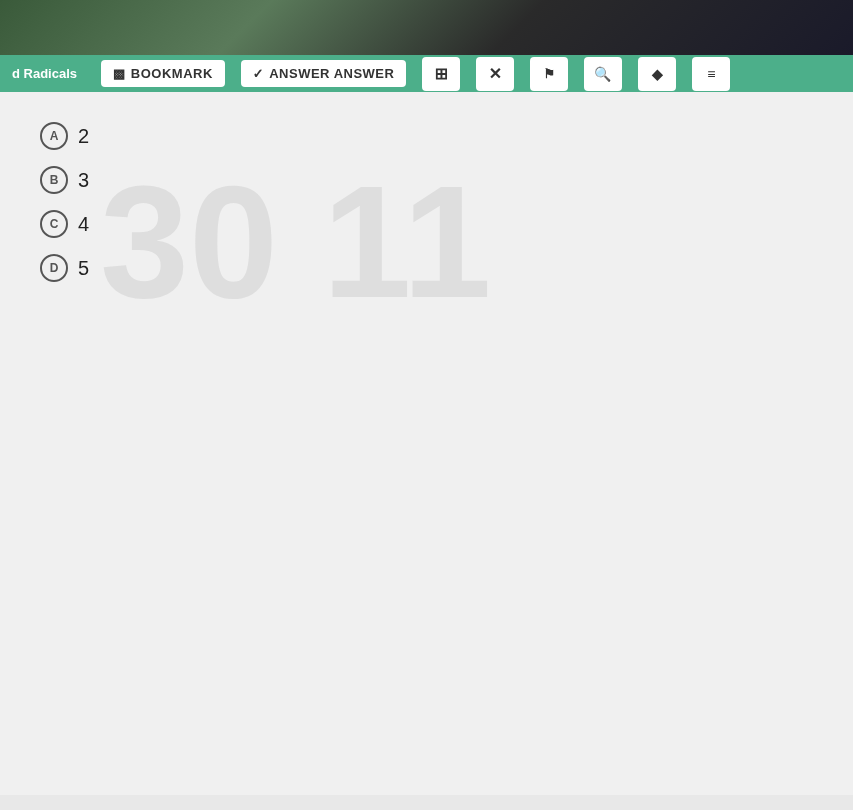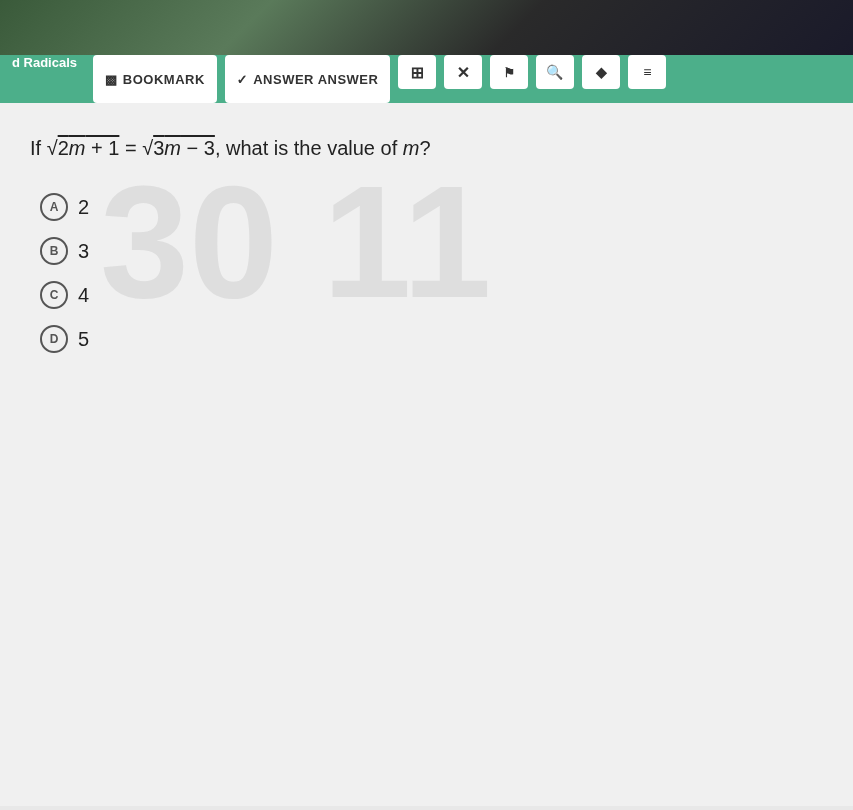--- a/index.html
+++ b/index.html
@@ -16,25 +16,26 @@
     .top-photo {
       width: 100%;
       height: 55px;
       background: linear-gradient(135deg, #3a5a3a 0%, #5a7a5a 30%, #2a2a2a 60%, #1a1a2a 100%);
       position: relative;
     }
 
     
     .toolbar {
       width: 100%;
-      height: 48px;
+      height: 37px;
       background: #4caf8a;
       display: flex;
+      align-items: center;
       padding: 0 12px;
-      gap: 8px;
+      gap: 16px;
     }
 
     .toolbar-title {
       color: white;
       font-size: 13px;
       font-weight: bold;
       margin-right: 8px;
       white-space: nowrap;
     }
 
@@ -177,23 +178,20 @@
   <button class="toolbar-icon-btn">
     <span style="font-size:14px;">≡</span>
   </button>
 </div>
 
 <div class="content">
   <div class="bg-watermark">30 11</div>
 
   <div class="content-inner">
 
-    <div class="question-text">
-      If <span>√<span style="text-decoration: overline;">2<i>m</i> + 1</span></span> = <span>√<span style="text-decoration: overline;">3<i>m</i> − 3</span></span>, what is the value of <i>m</i>?
-    </div>
 
     <div class="answer-choices">
 
       <div class="choice-item">
         <div class="choice-circle">
           <span>A</span>
         </div>
         <span class="choice-label">2</span>
       </div>
 

